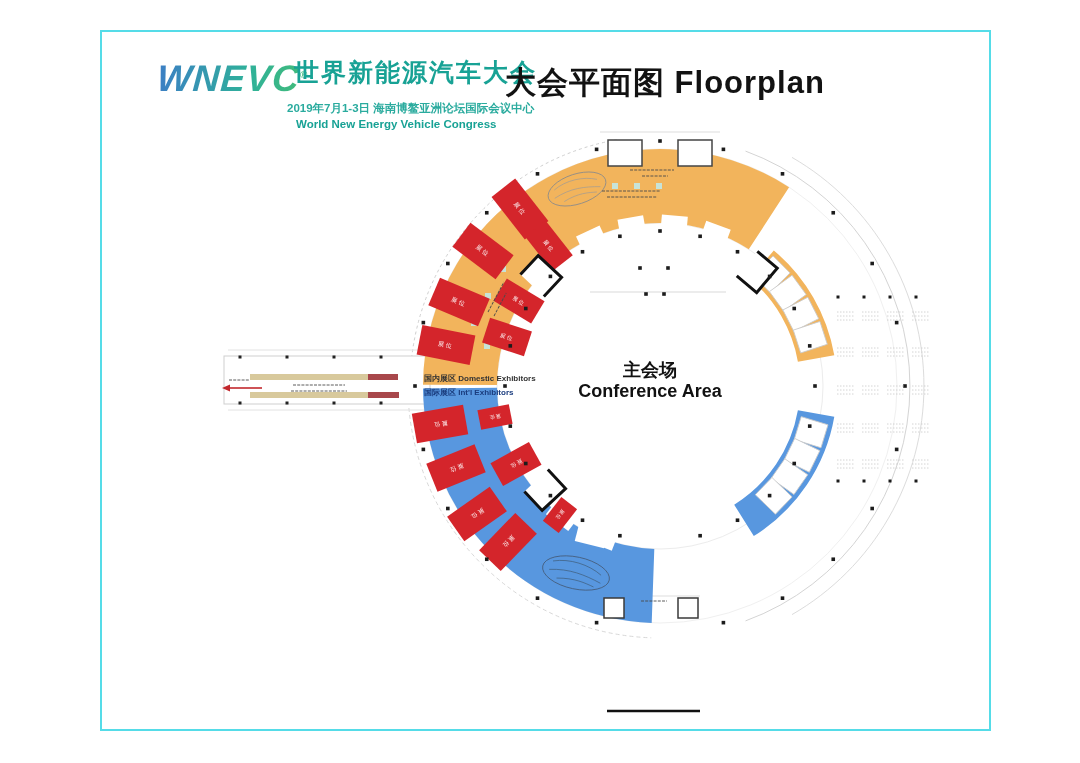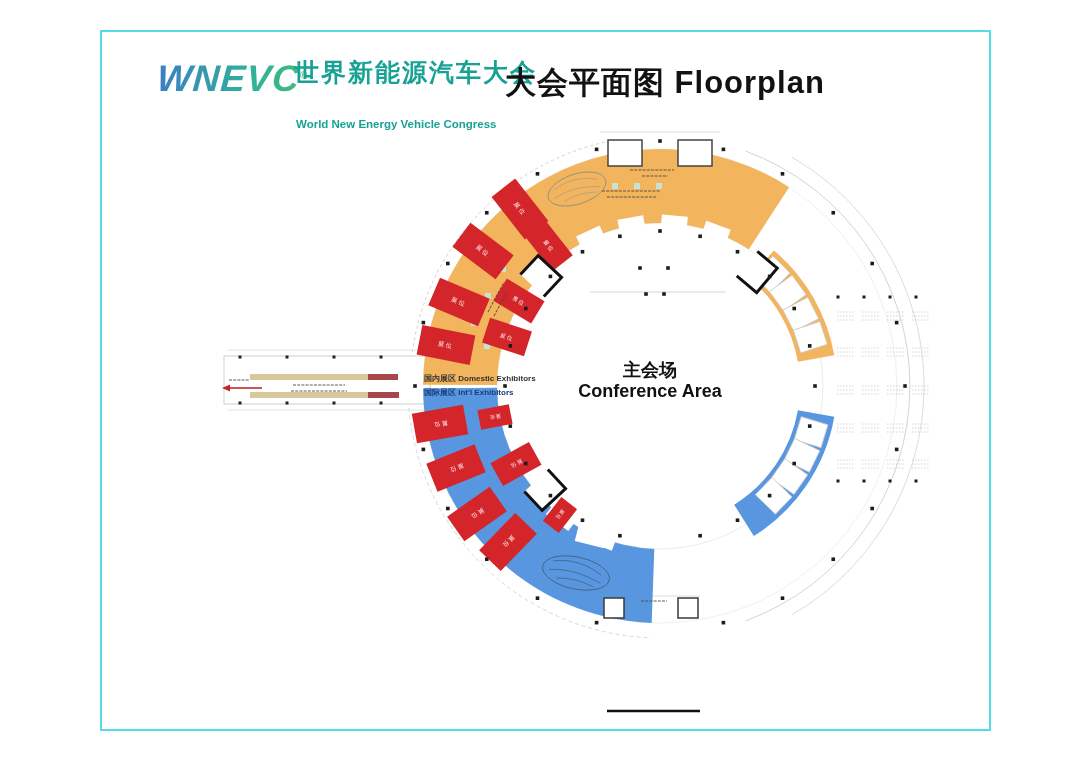--- a/index.html
+++ b/index.html
@@ -19,20 +19,21 @@
 </style>
 </head>
 <body>
 
 <div class="page">
   <div class="frame"></div>
 
   <div class="logo"><span>WNEVC</span><sup>®</sup></div>
   <div class="title-cn">世界新能源汽车大会</div>
   <div class="title-en">World New Energy Vehicle Congress</div>
+  <div class="date-venue">2019年7月1-3日 海南博鳌亚洲论坛国际会议中心</div>
   <div class="page-title">大会平面图 Floorplan</div>
 
   <svg id="plan-svg" width="1080" height="763" viewBox="0 0 1080 763" style="position:absolute;left:0;top:0;">
 
     <g fill="none">
       <circle cx="660" cy="386" r="163" stroke="#ececec" stroke-width="1"></circle>
       <circle cx="660" cy="386" r="237" stroke="#f0f0f0" stroke-width="1"></circle>
       <path d="M616.6 139.8 A250 250 0 0 0 411 364.2" stroke="#cfcfcf" stroke-width="1" stroke-dasharray="3,3"></path>
       <path d="M745.5 151.1 A250 250 0 0 1 745.5 620.9" stroke="#d4d4d4" stroke-width="1"></path>
       <path d="M792 157.4 A264 264 0 0 1 792 614.6" stroke="#dcdcdc" stroke-width="1"></path>

